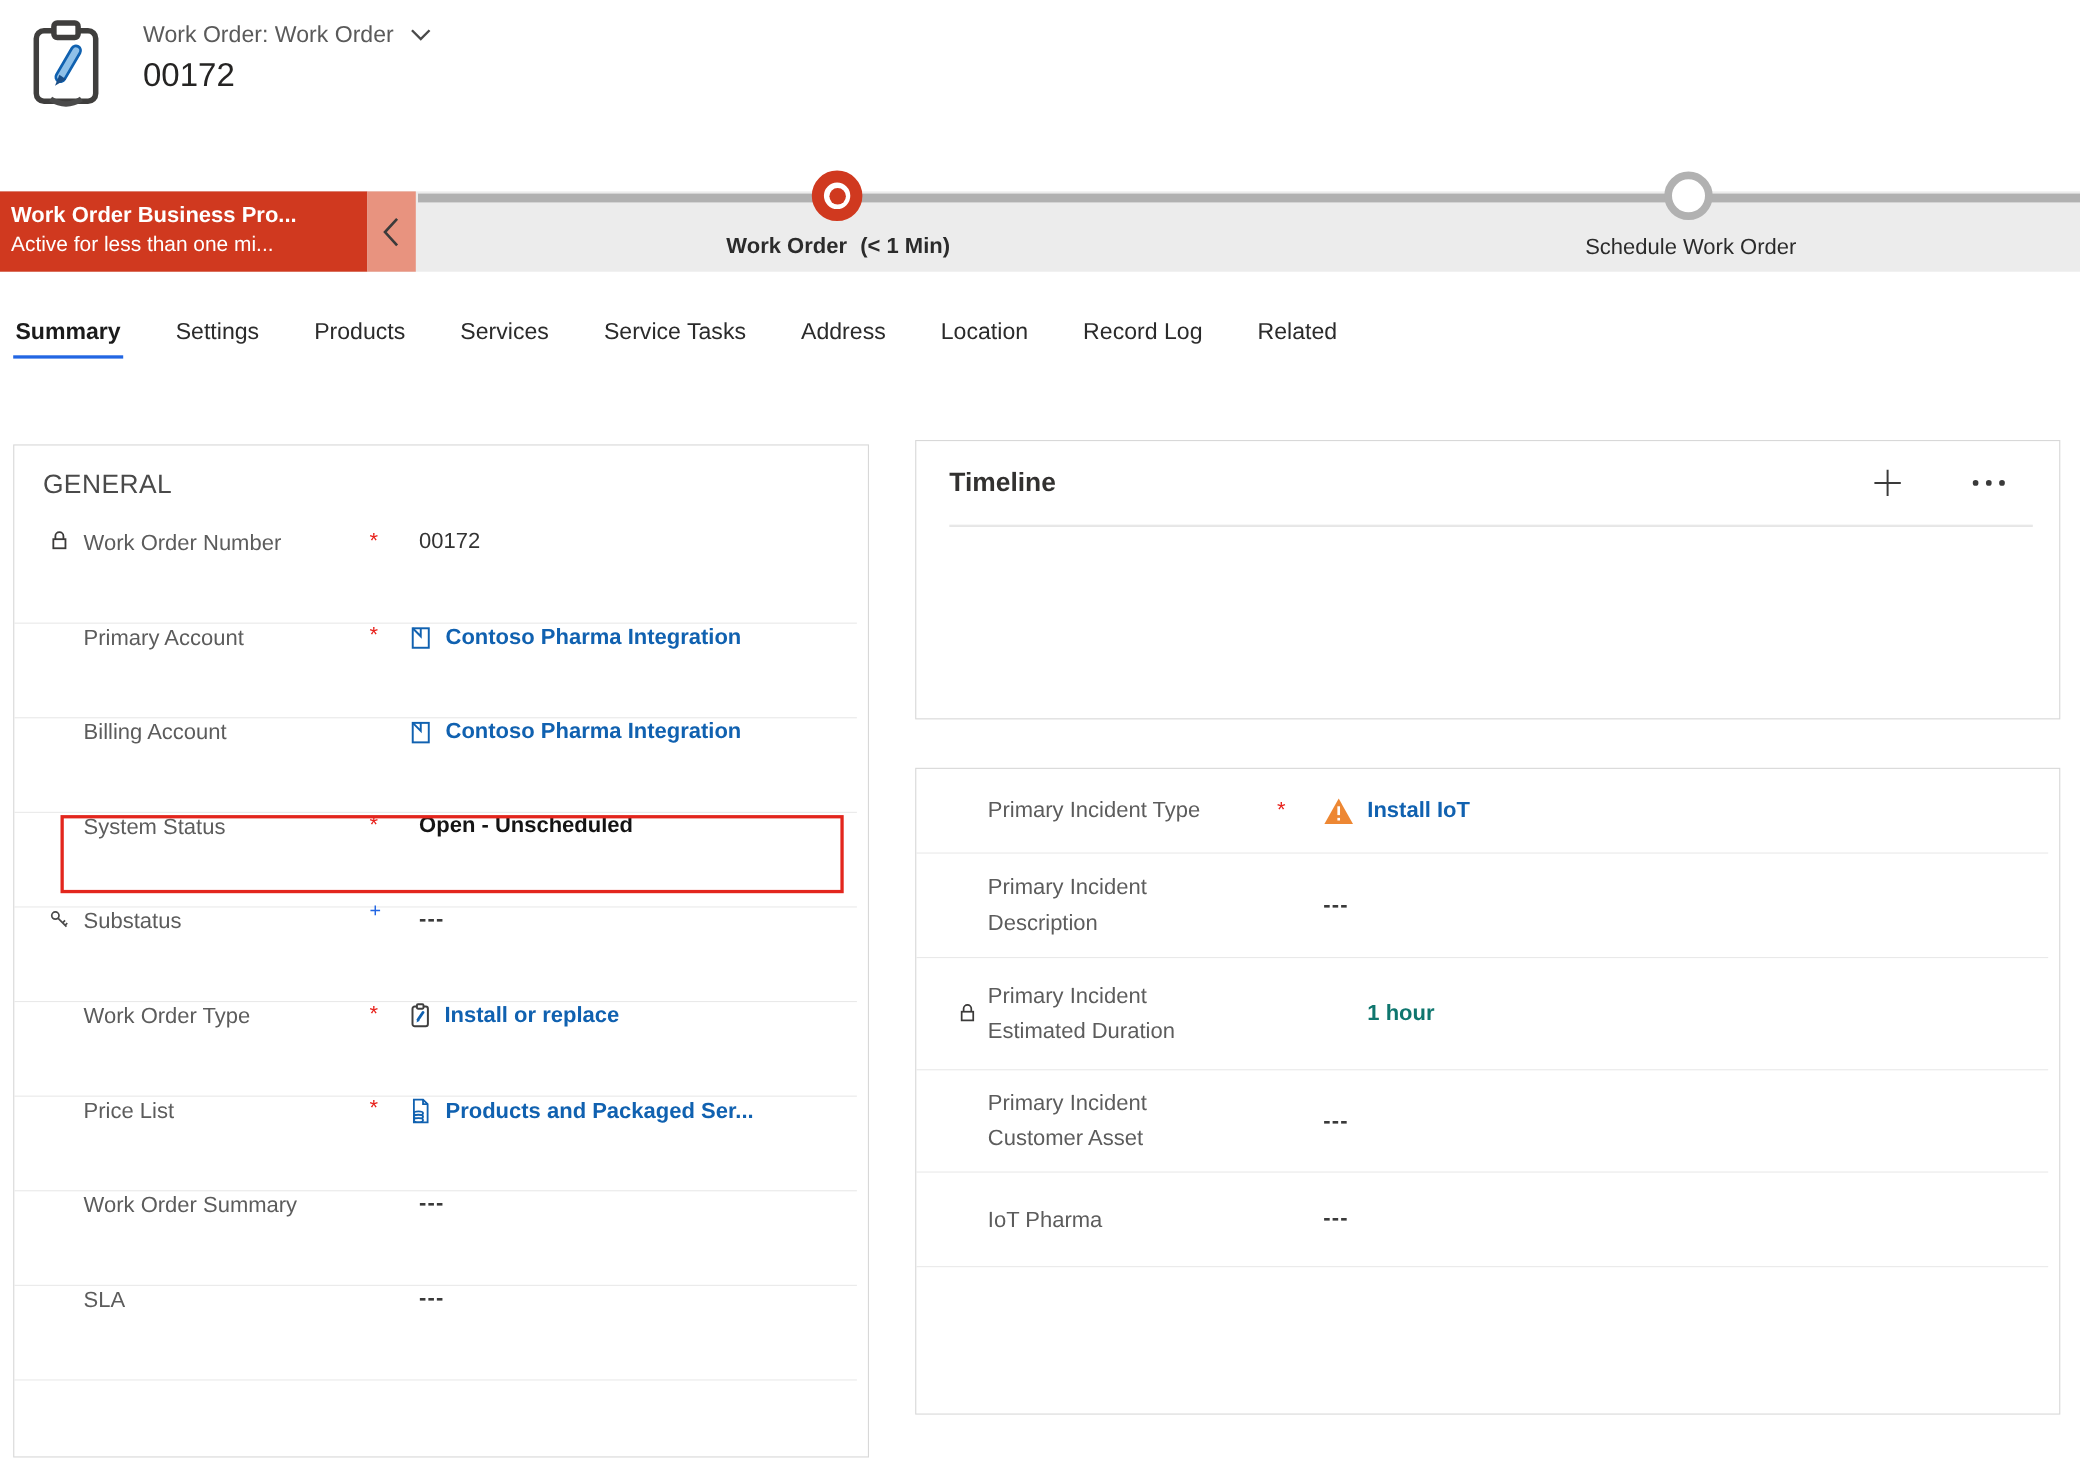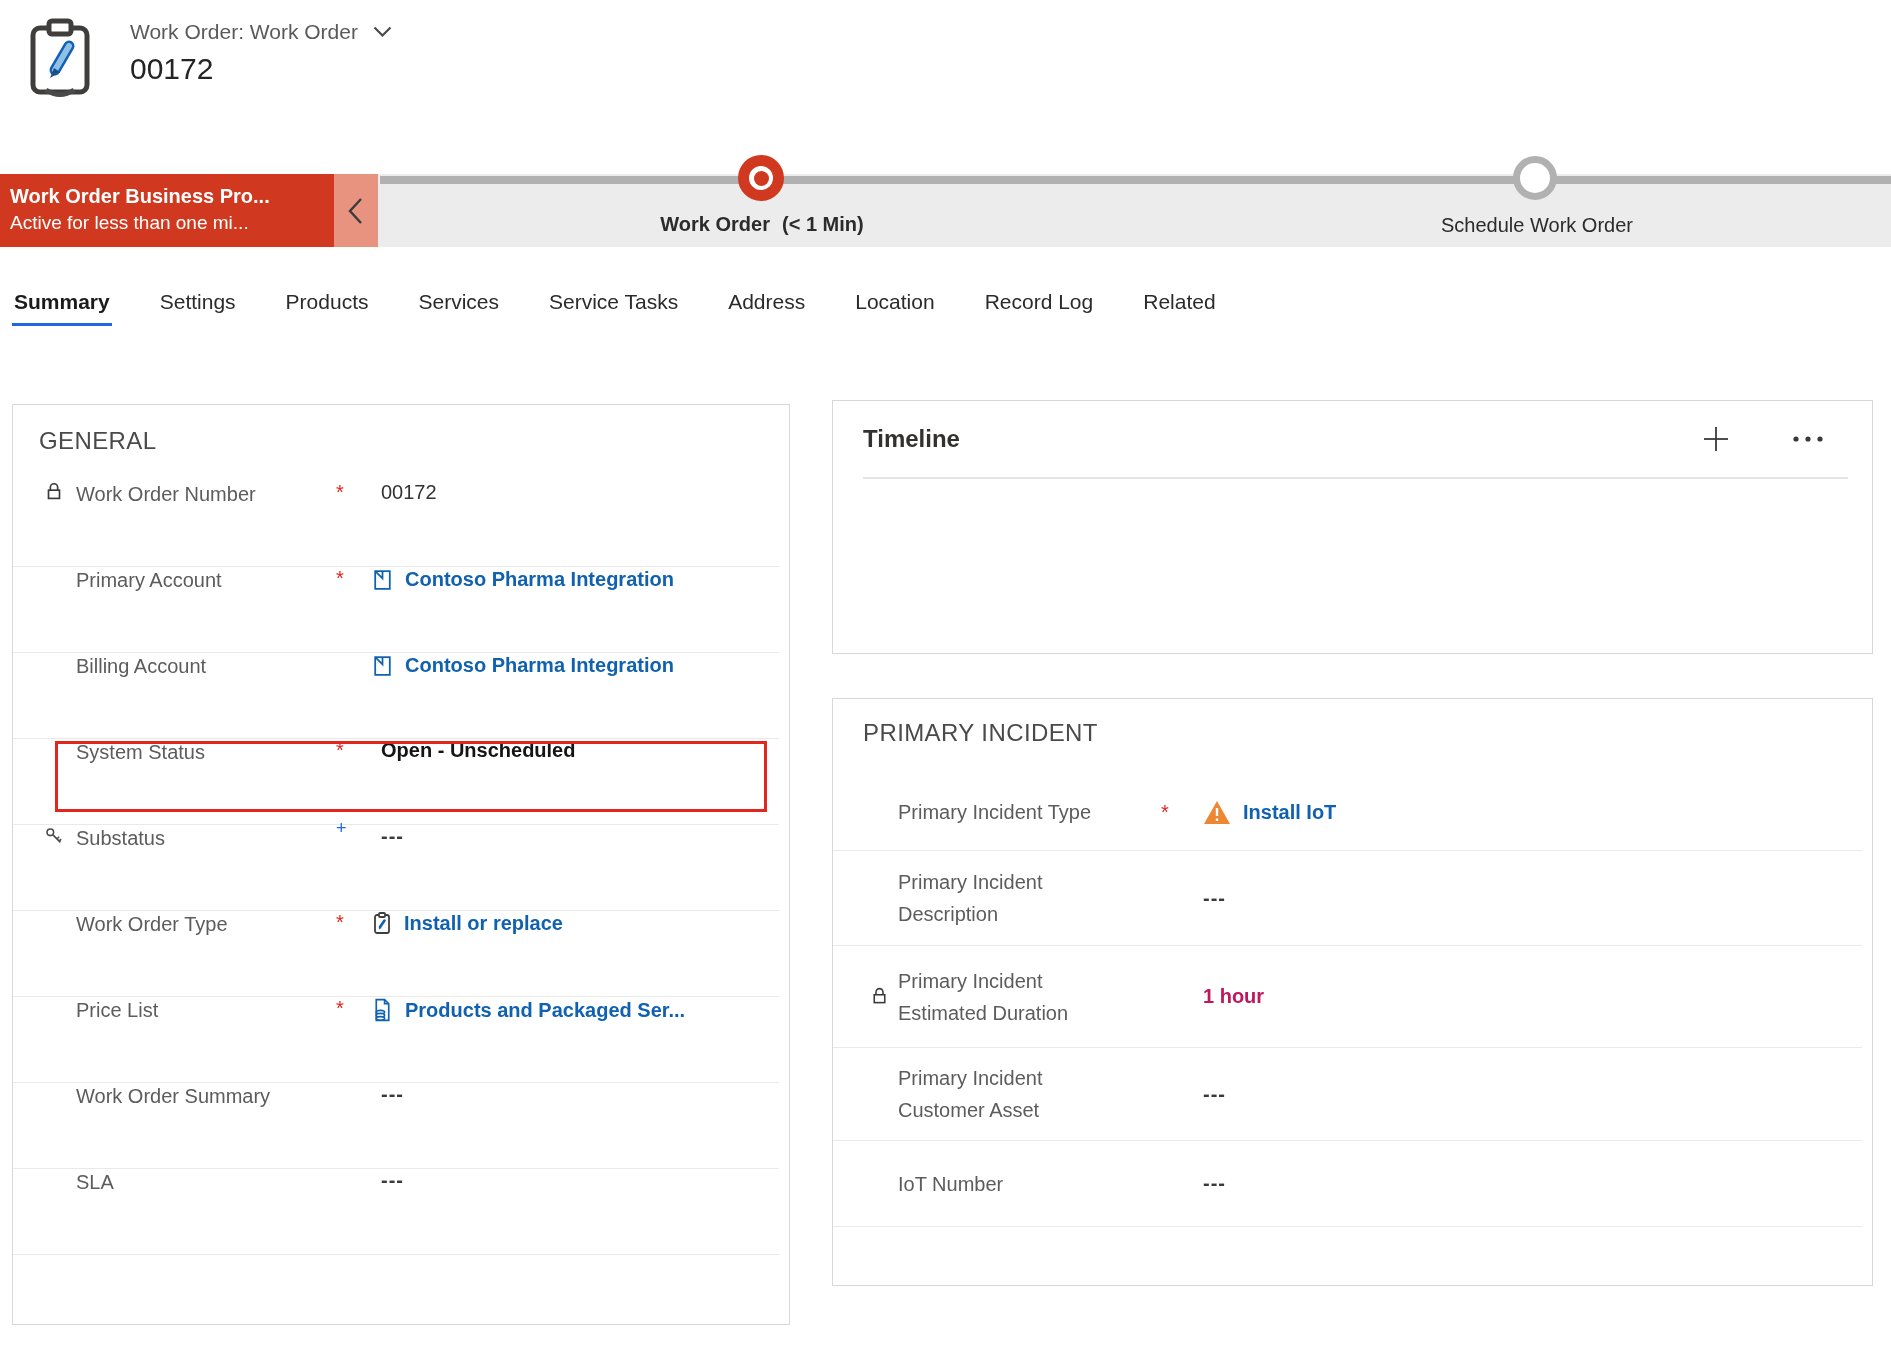--- a/index.html
+++ b/index.html
@@ -61,21 +61,21 @@
   .tl-placeholder { font-size:20px; color:#767676; flex:1 1 auto; }
   .tl-empty { padding:14px 30px 0 30px; font-size:20px; color:#4a4a4a; }
   
   .p-row { display:flex; align-items:center; margin:0 10px 0 0; padding:0 4px 0 36px; border-bottom:1px solid #e9e9e9; }
   .ph-a{height:77px} .ph-b{height:95px} .ph-c{height:102px} .ph-d{height:93px} .ph-e{height:86px}
   .p-icon { width:29px; flex:none; display:flex; align-items:center; }
   .p-label { width:215px; margin-right:48px; flex:none; font-size:20px; color:#5c5c5c; line-height:1.6; }
   .p-req { width:34px; flex:none; font-size:20px; color:#e8231d; }
   .p-value { display:flex; align-items:center; gap:12px; padding-left:8px; font-size:20px; color:#333; cursor:pointer; }
   .p-value.dash { font-weight:600; letter-spacing:1px; color:#3a3a3a; }
-  .p-value.boldval { font-weight:700; color:#be185d; }
+  .p-value.boldval { font-weight:700; color:#0f766e;margin-left:40px; }
   svg { display:block; }
 </style>
 </head>
 <body>
 
 <div id="record-header">
   <span>
     <svg class="app-icon" viewBox="0 0 64 80">
       <rect x="5" y="10" width="54" height="64" rx="7" fill="#fff" stroke="#3f3e3d" stroke-width="5"></rect>
       <rect x="21" y="3" width="22" height="13" rx="3" fill="#fff" stroke="#3f3e3d" stroke-width="5"></rect>
@@ -274,21 +274,20 @@
             <circle cx="28" cy="4" r="2.6" fill="#3a3a3a"></circle>
           </svg>
       </span>
     </span>
   </div>
   <div class="tl-divider"></div>
   <div class="tl-divider" style="margin-top:0;"></div>
 </div>
 
 <div id="pi-panel" class="panel">
-  <div class="section-title">PRIMARY INCIDENT</div>
 
   <div class="p-row ph-a">
     <span class="p-icon"></span>
     <span class="p-label">Primary Incident Type</span>
     <span class="p-req">*</span>
     <span class="p-value">
       <span>
         <svg width="28" height="25" viewBox="0 0 28 25">
             <path d="M14 1 L27 24 H1 Z" fill="#ed8733"></path>
             <rect x="12.8" y="8" width="2.4" height="8" fill="#fff"></rect>
@@ -320,17 +319,17 @@
 
   <div class="p-row ph-d">
     <span class="p-icon"></span>
     <span class="p-label">Primary Incident Customer Asset</span>
     <span class="p-req"></span>
     <span class="p-value dash">---</span>
   </div>
 
   <div class="p-row ph-e">
     <span class="p-icon"></span>
-    <span class="p-label">IoT Number</span>
+    <span class="p-label">IoT Pharma</span>
     <span class="p-req"></span>
     <span class="p-value dash">---</span>
   </div>
 </div>
 
 </body></html>

